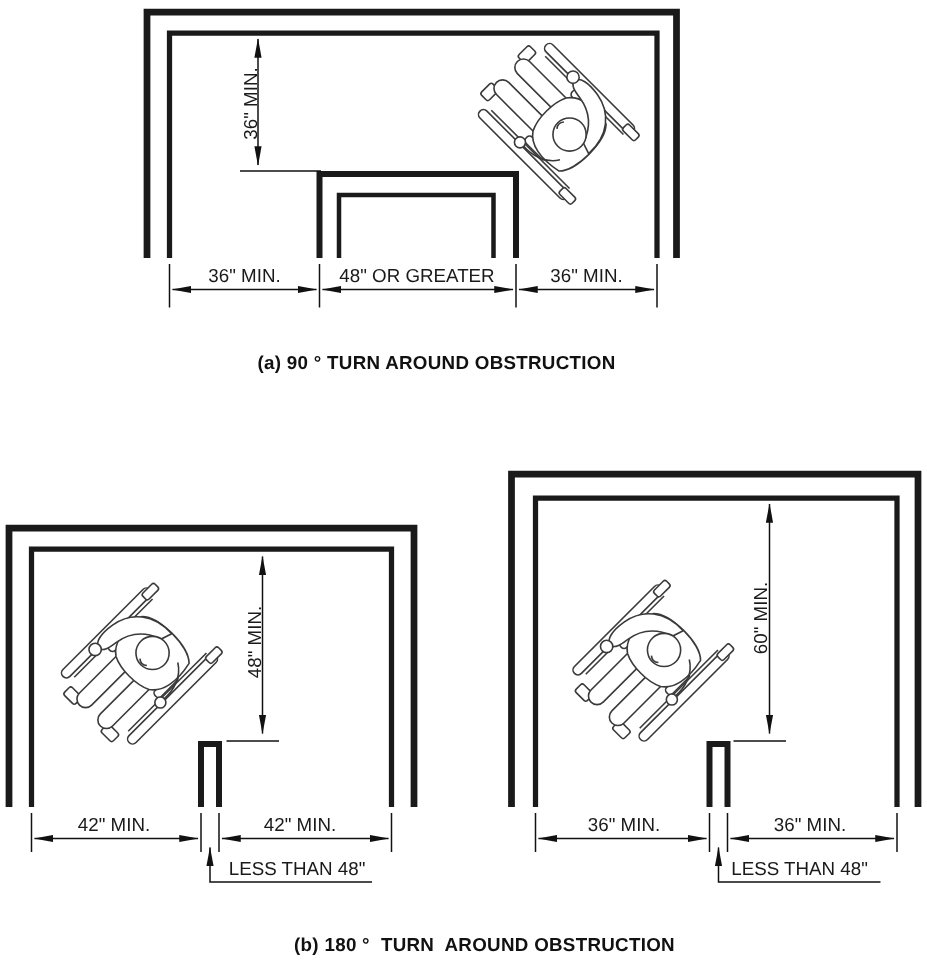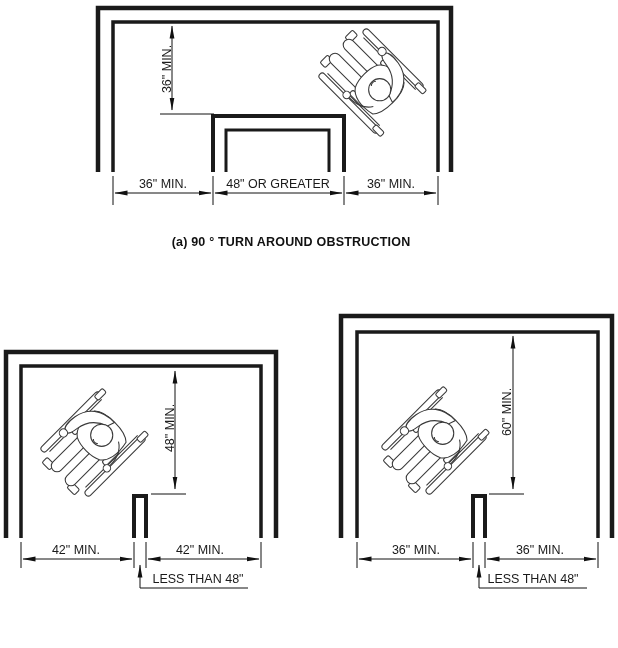--- a/index.html
+++ b/index.html
@@ -122,13 +122,14 @@
     <text class="dim" transform="translate(507,412) rotate(-90)" text-anchor="middle" dy=".32em">60" MIN.</text>
     <text class="dim" x="416" y="554" text-anchor="middle">36" MIN.</text>
     <text class="dim" x="540" y="554" text-anchor="middle">36" MIN.</text>
     <text class="dim" x="533" y="583" text-anchor="middle">LESS THAN 48"</text>
 
     <use href="#wc" transform="translate(434,442) rotate(-135) scale(0.82)"></use>
   </g>
 </svg>
 
 <div class="caption caption-a">(a) 90 ° TURN AROUND OBSTRUCTION</div>
+<div class="caption caption-b">(b) 180 °  TURN  AROUND OBSTRUCTION</div>
 </div>
 
 </body></html>

